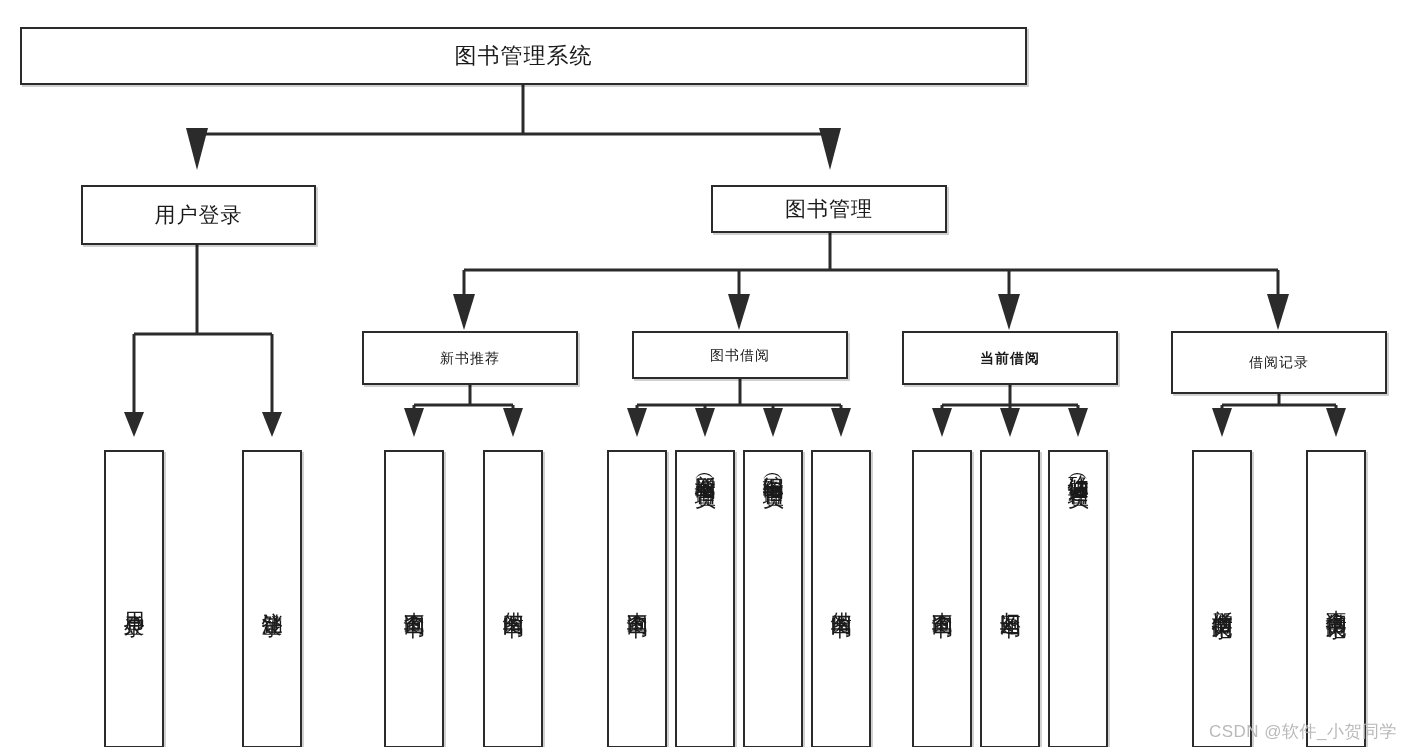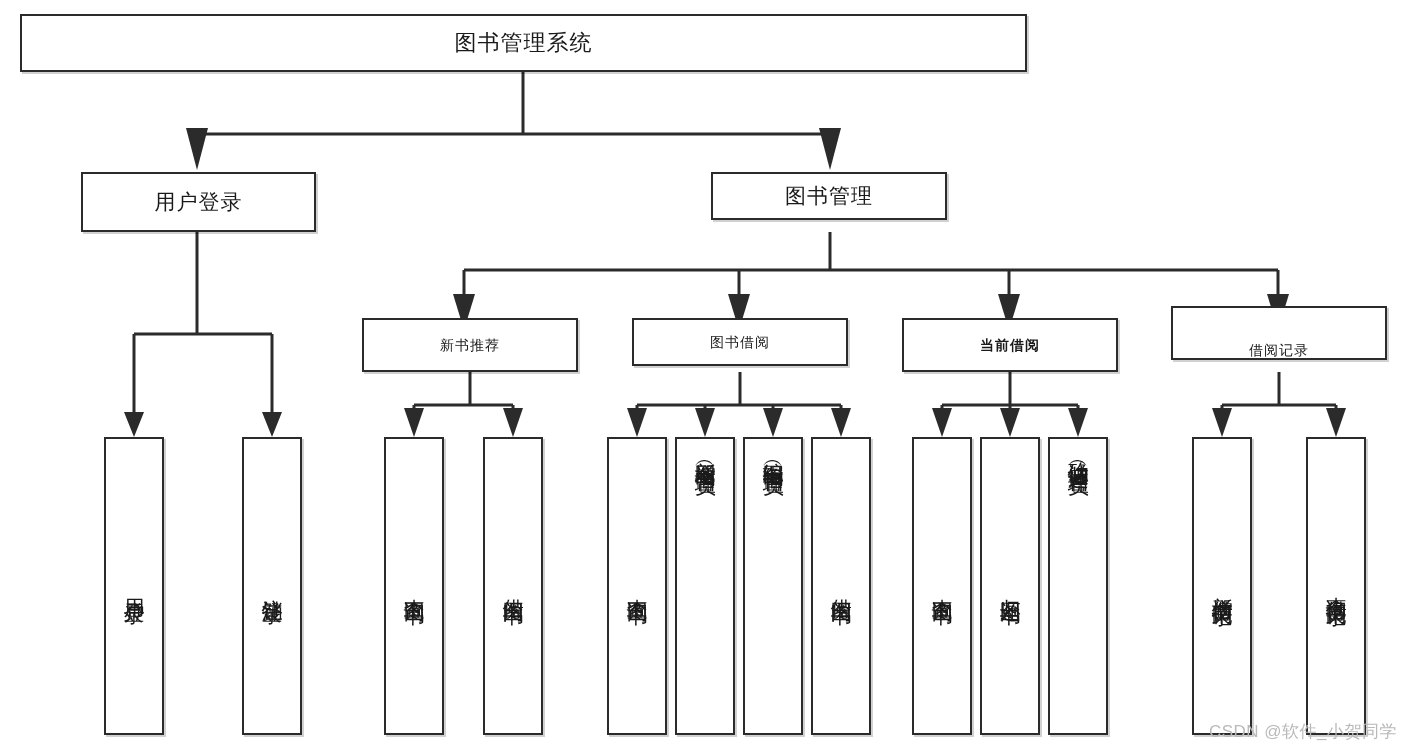--- a/index.html
+++ b/index.html
@@ -28,20 +28,21 @@
   .node {
     position: absolute;
     box-sizing: border-box;
     border: 2px solid #2b2b2b;
     background: #ffffff;
     display: flex;
     align-items: center;
     justify-content: center;
     color: #1a1a1a;
     box-shadow: 2px 2px 0 rgba(0,0,0,0.18);
+    margin-top: 13px;
   }
   .node-label {
     font-size: 21px;
     line-height: 1.15;
     letter-spacing: 1px;
     white-space: nowrap;
     color: #1a1a1a;
   }
   .node.level-1 .node-label { font-size: 22px; }
   .node.level-2 .node-label { font-size: 21px; }
@@ -178,21 +179,21 @@
   </div>
 
   <div class="node level-3" style="left:632px; top:318px; width:216px; height:48px;">
     <span class="node-label">图书借阅</span>
   </div>
 
   <div class="node level-3" style="left:902px; top:318px; width:216px; height:54px;font-weight:bold;">
     <span class="node-label">当前借阅</span>
   </div>
 
-  <div class="node level-3" style="left:1171px; top:306px; width:216px; height:54px;align-items:flex-end;">
+  <div class="node level-3" style="left:1171px; top:318px; width:216px; height:63px;">
     <span class="node-label">借阅记录</span>
   </div>
 
   <div class="node leaf" style="left:104px; top:437px; width:60px; height:298px;">
     <span class="node-label">用户登录</span>
   </div>
 
   <div class="node leaf" style="left:242px; top:437px; width:60px; height:298px;">
     <span class="node-label">注销登录</span>
   </div>

